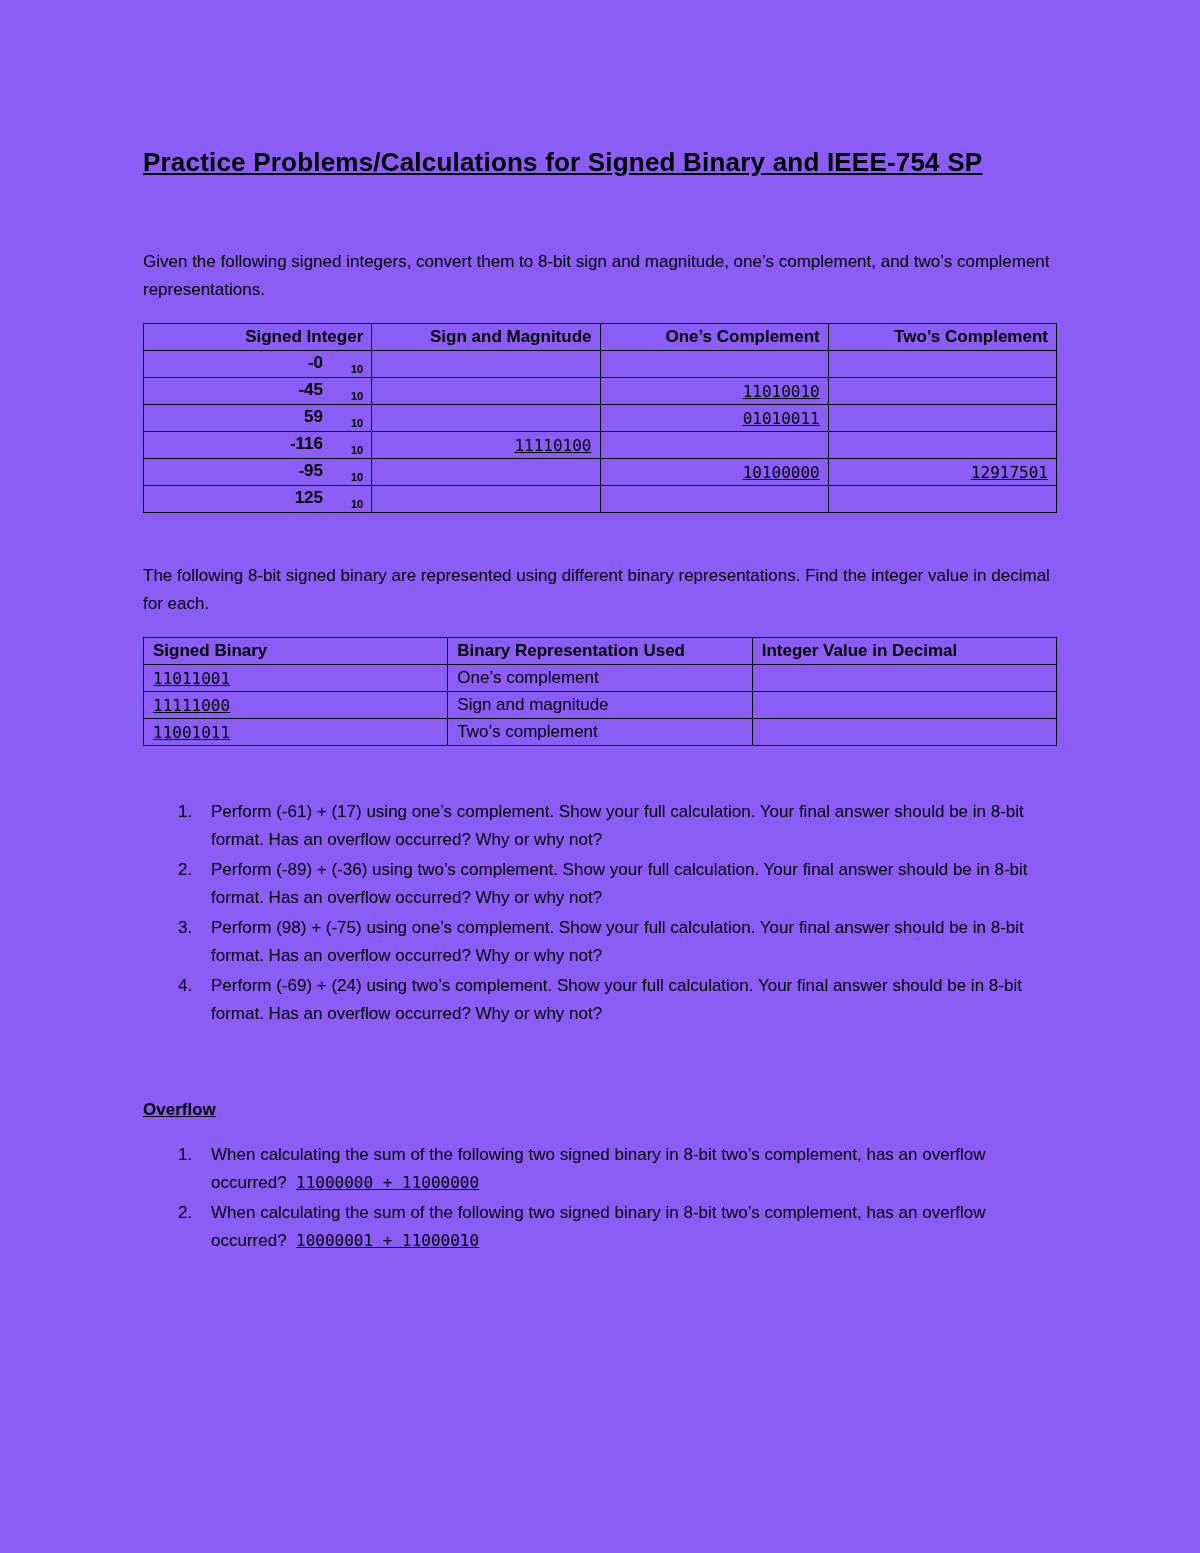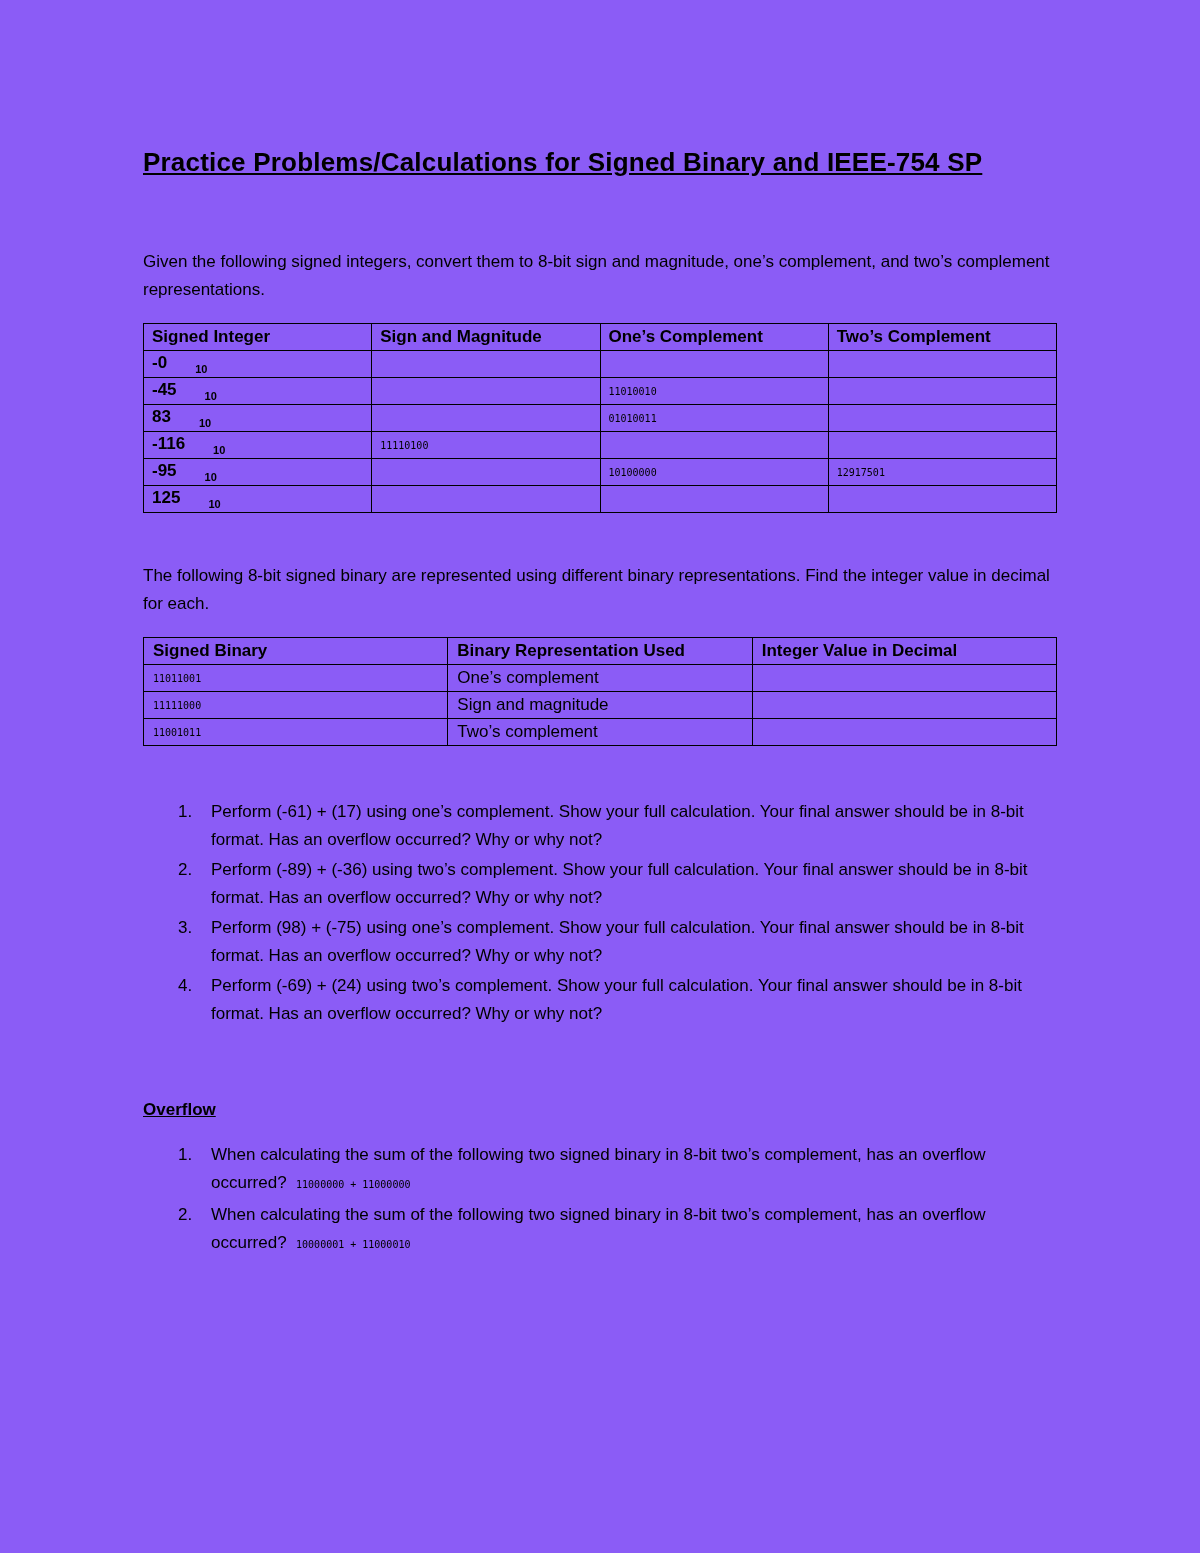--- a/index.html
+++ b/index.html
@@ -39,28 +39,29 @@
   th, td {
     border: 1px solid #000000;
     font-size: 17px;
     height: 27px;
     padding: 1px 8px;
     overflow: hidden;
     white-space: nowrap;
   }
   th { font-weight: bold; }
   .tbl1 { margin-bottom: 49px; }
-  .tbl1 th, .tbl1 td { text-align: left; }
+  .tbl1 th, .tbl1 td { text-align: right; }
   .tbl1 td.col-int { font-weight: bold; }
   .tbl1 sub { font-size: 11px; font-weight: bold; margin-left: 28px; }
   .tbl2 { margin-bottom: 52px; }
   .tbl2 th, .tbl2 td { text-align: left; padding-left: 9px; }
   .mono {
     font-family: "DejaVu Sans Mono", monospace;
-    font-size: 10px;
+    font-size: 16px;
+    text-decoration: underline;
   }
   
   .section-heading {
     font-size: 17px;
     font-weight: bold;
     text-decoration: underline;
     margin: 0 0 21px 0;
   }
   .num-list { margin: 0 0 0 35px; }
   .num-item {
@@ -101,21 +102,21 @@
         <td class="mono"></td>
         <td class="mono"></td>
       </tr>
       <tr>
         <td class="col-int"><span>-45</span><sub>10</sub></td>
         <td class="mono"></td>
         <td class="mono">11010010</td>
         <td class="mono"></td>
       </tr>
       <tr>
-        <td class="col-int"><span>83</span><sub>10</sub></td>
+        <td class="col-int"><span>59</span><sub>10</sub></td>
         <td class="mono"></td>
         <td class="mono">01010011</td>
         <td class="mono"></td>
       </tr>
       <tr>
         <td class="col-int"><span>-116</span><sub>10</sub></td>
         <td class="mono">11110100</td>
         <td class="mono"></td>
         <td class="mono"></td>
       </tr>

